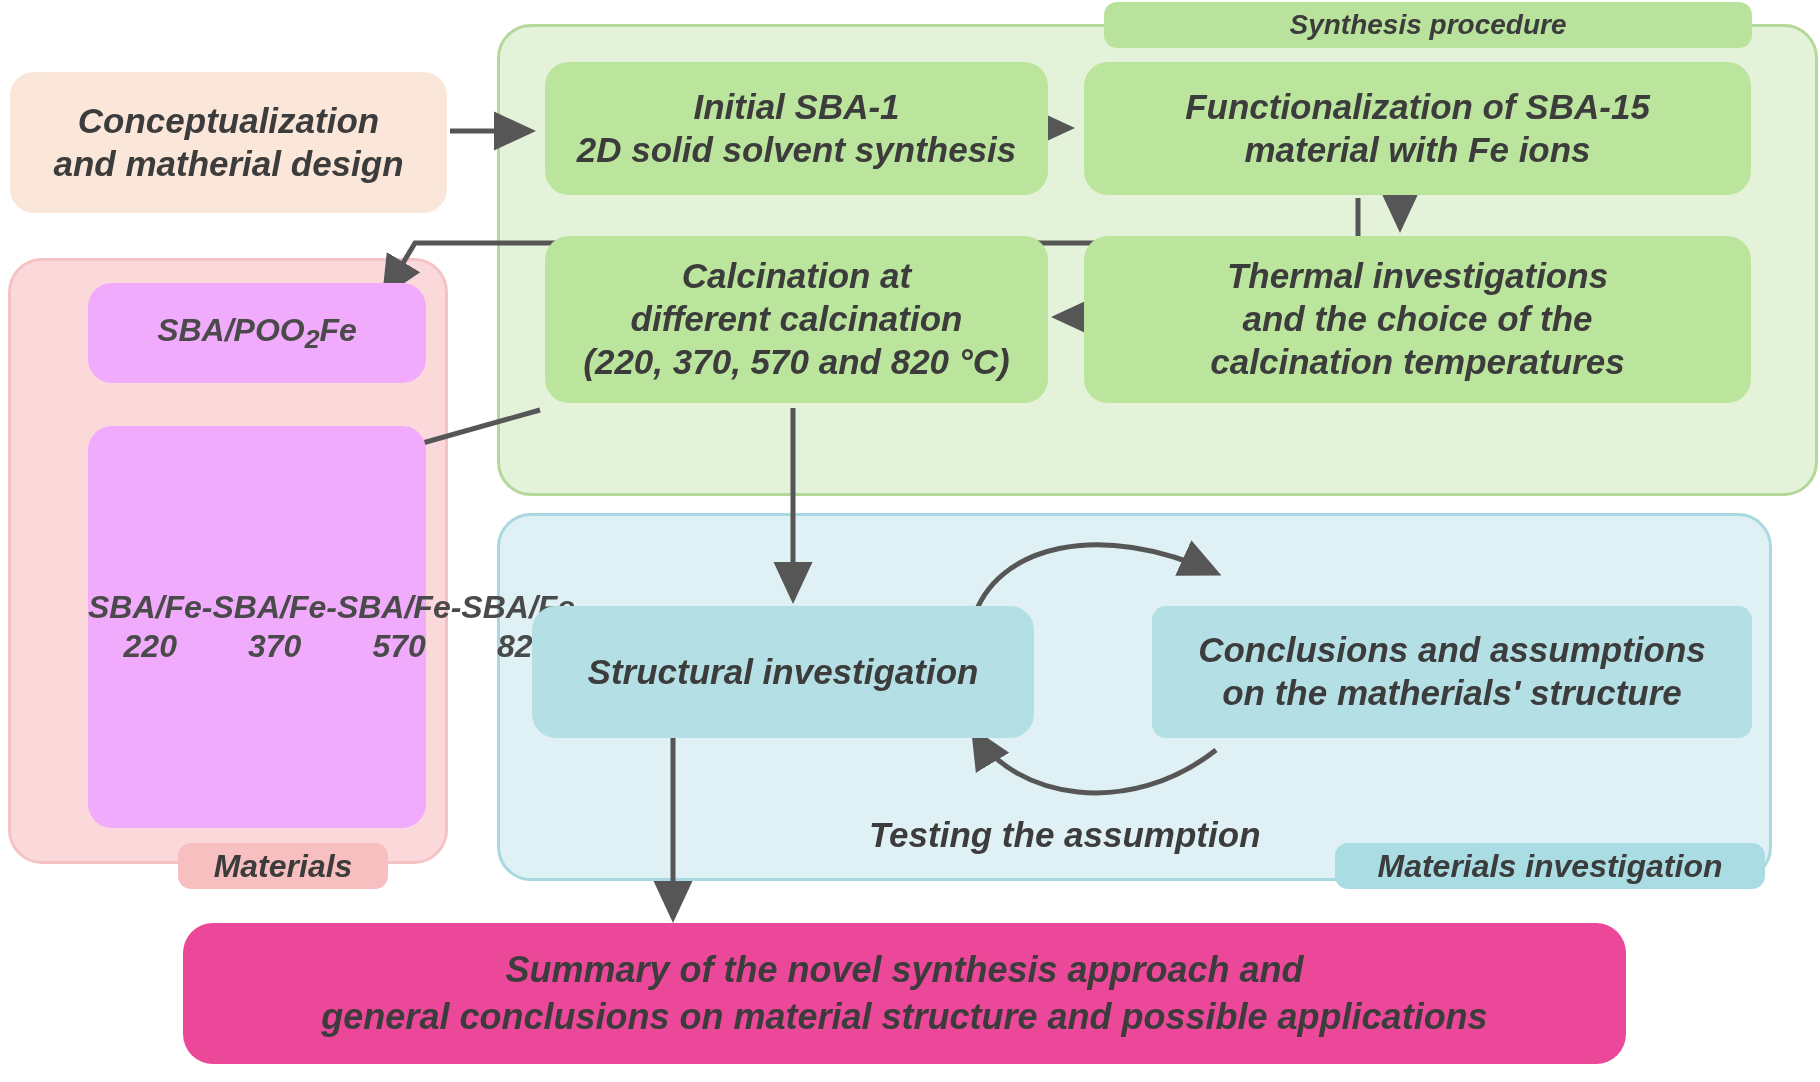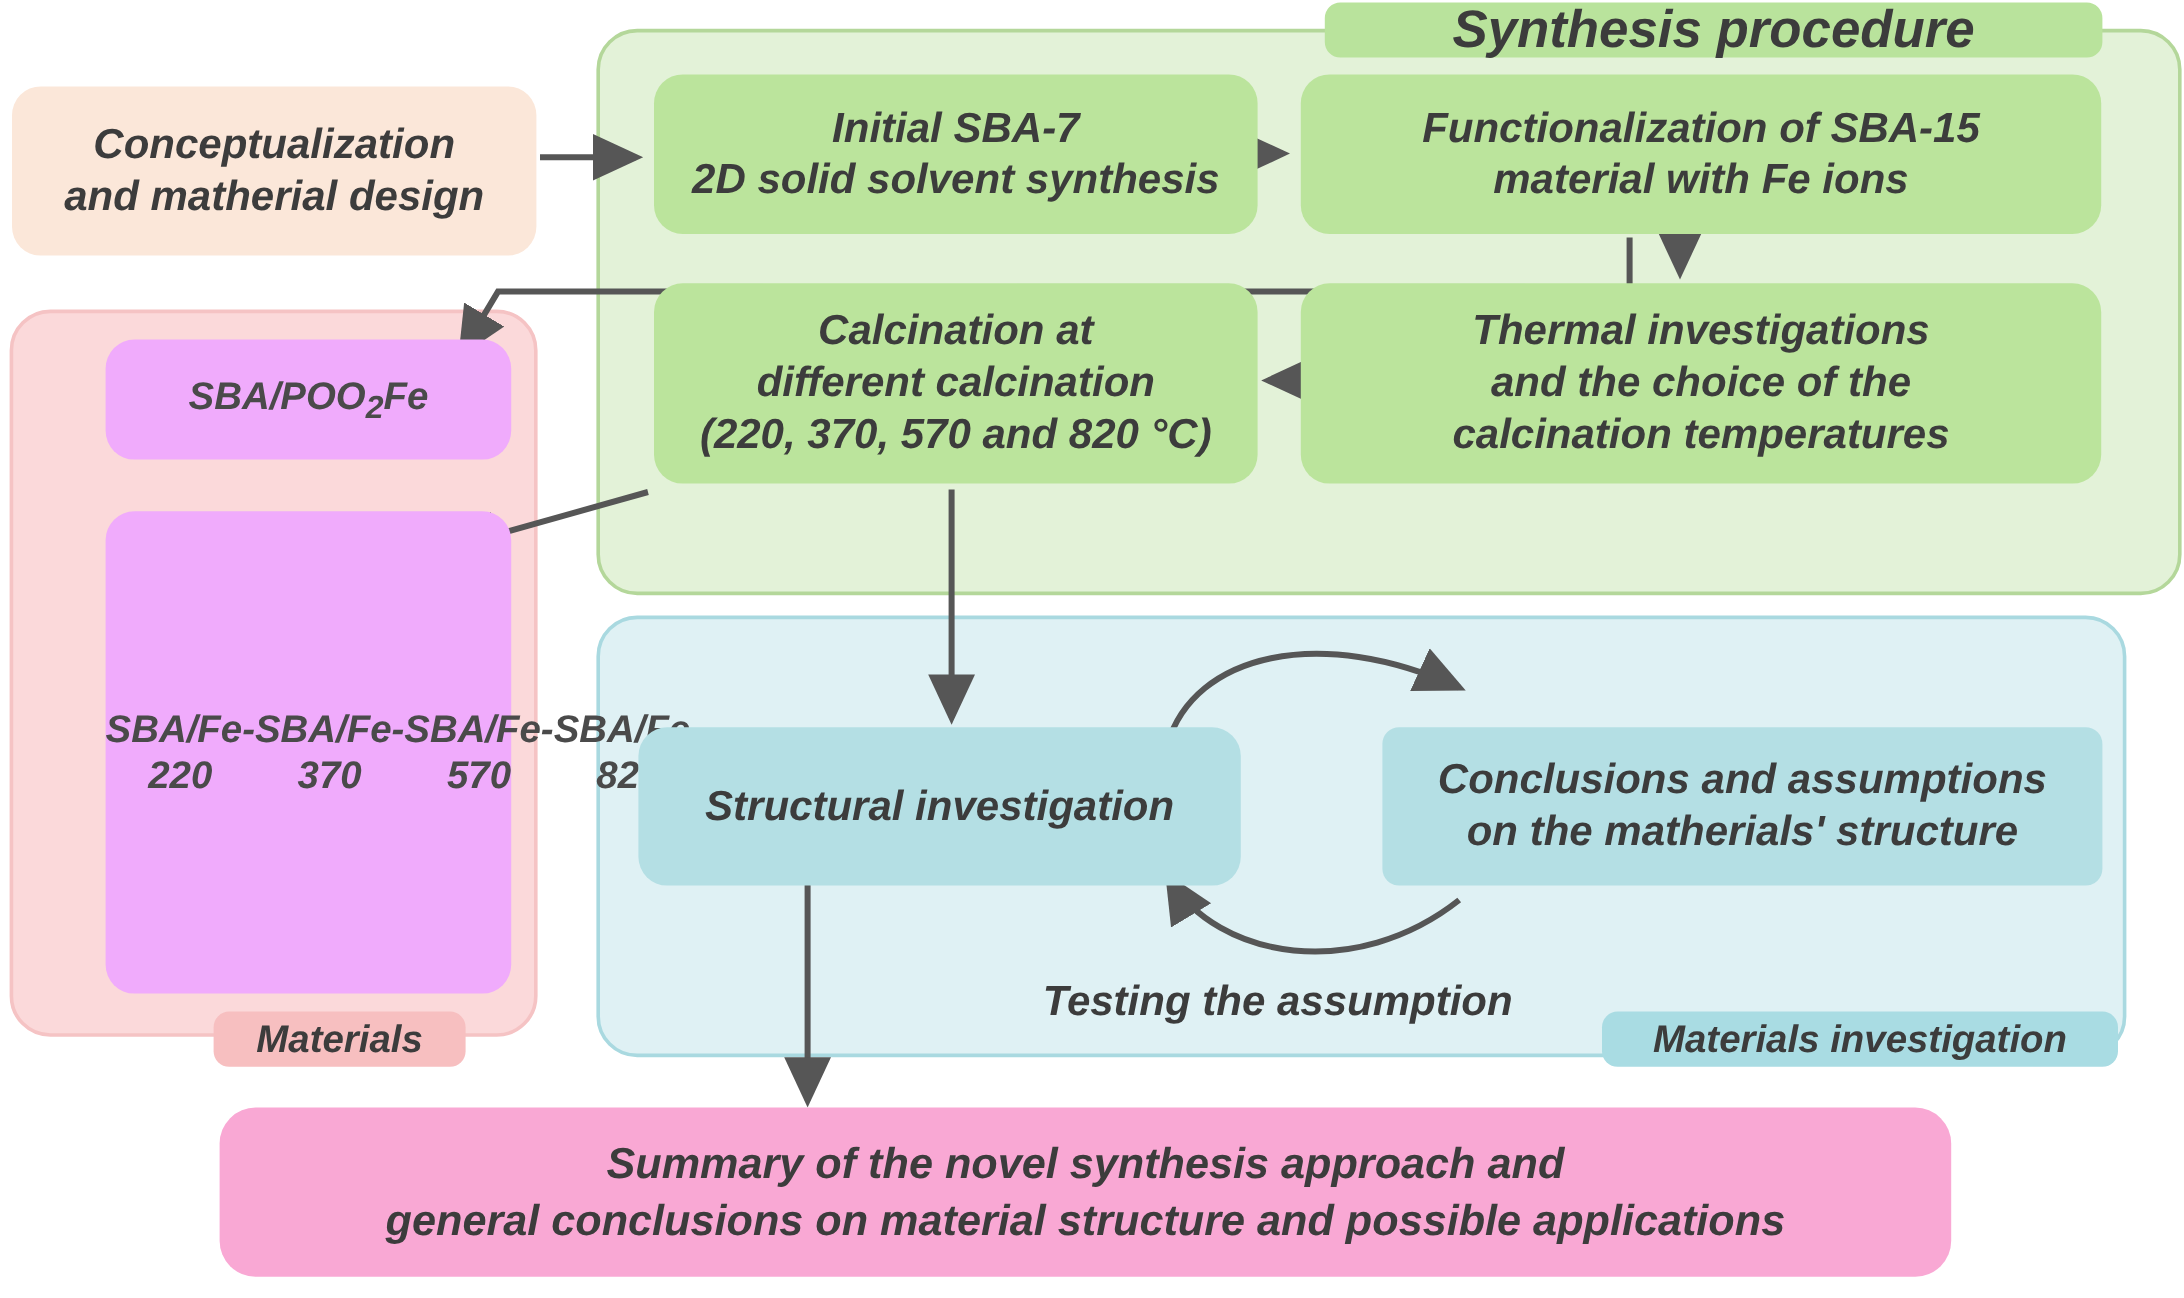--- a/index.html
+++ b/index.html
@@ -59,21 +59,21 @@
     justify-content: center;
     border-radius: 13px;
     font-style: italic;
     font-weight: bold;
     color: #3c3c3c;
     white-space: nowrap;
   }
   .badge-synthesis {
     left: 1104px; top: 2px; width: 648px; height: 46px;
     background: #b9e39c;
-    font-size: 44px;
+    font-size: 28px;
   }
   .badge-materials {
     left: 178px; top: 843px; width: 210px; height: 46px;
     background: #f7bfc0;
     font-size: 32px;
   }
   .badge-matinv {
     left: 1335px; top: 843px; width: 430px; height: 46px;
     background: #a9dce3;
     font-size: 32px;
@@ -118,21 +118,21 @@
   .box-blue {
     background: #b4dfe4;
     border-radius: 24px;
     font-size: 35px;
   }
   .box-struct { left: 532px; top: 606px; width: 502px; height: 132px; }
   .box-concl  { left: 1152px; top: 606px; width: 600px; height: 132px; border-radius: 14px; }
 
   .box-yellow {
     left: 183px; top: 923px; width: 1443px; height: 141px;
-    background: #f9a8d4;
+    background: #ec4899;
     border-radius: 30px;
     font-size: 36px;
     line-height: 1.3;
   }
   .label-testing {
     position: absolute;
     left: 869px; top: 815px;
     font-size: 35px;
     font-style: italic;
     font-weight: bold;
@@ -192,21 +192,21 @@
 
   <div class="box box-orange">
     <div>
       <span>Conceptualization</span><br>
       <span>and matherial design</span>
     </div>
   </div>
 
   <div class="box box-green box-initial">
     <div>
-      <span>Initial SBA-7</span><br>
+      <span>Initial SBA-1</span><br>
       <span>2D solid solvent synthesis</span>
     </div>
   </div>
 
   <div class="box box-green box-funct">
     <div>
       <span>Functionalization of SBA-15</span><br>
       <span>material with Fe ions</span>
     </div>
   </div>

